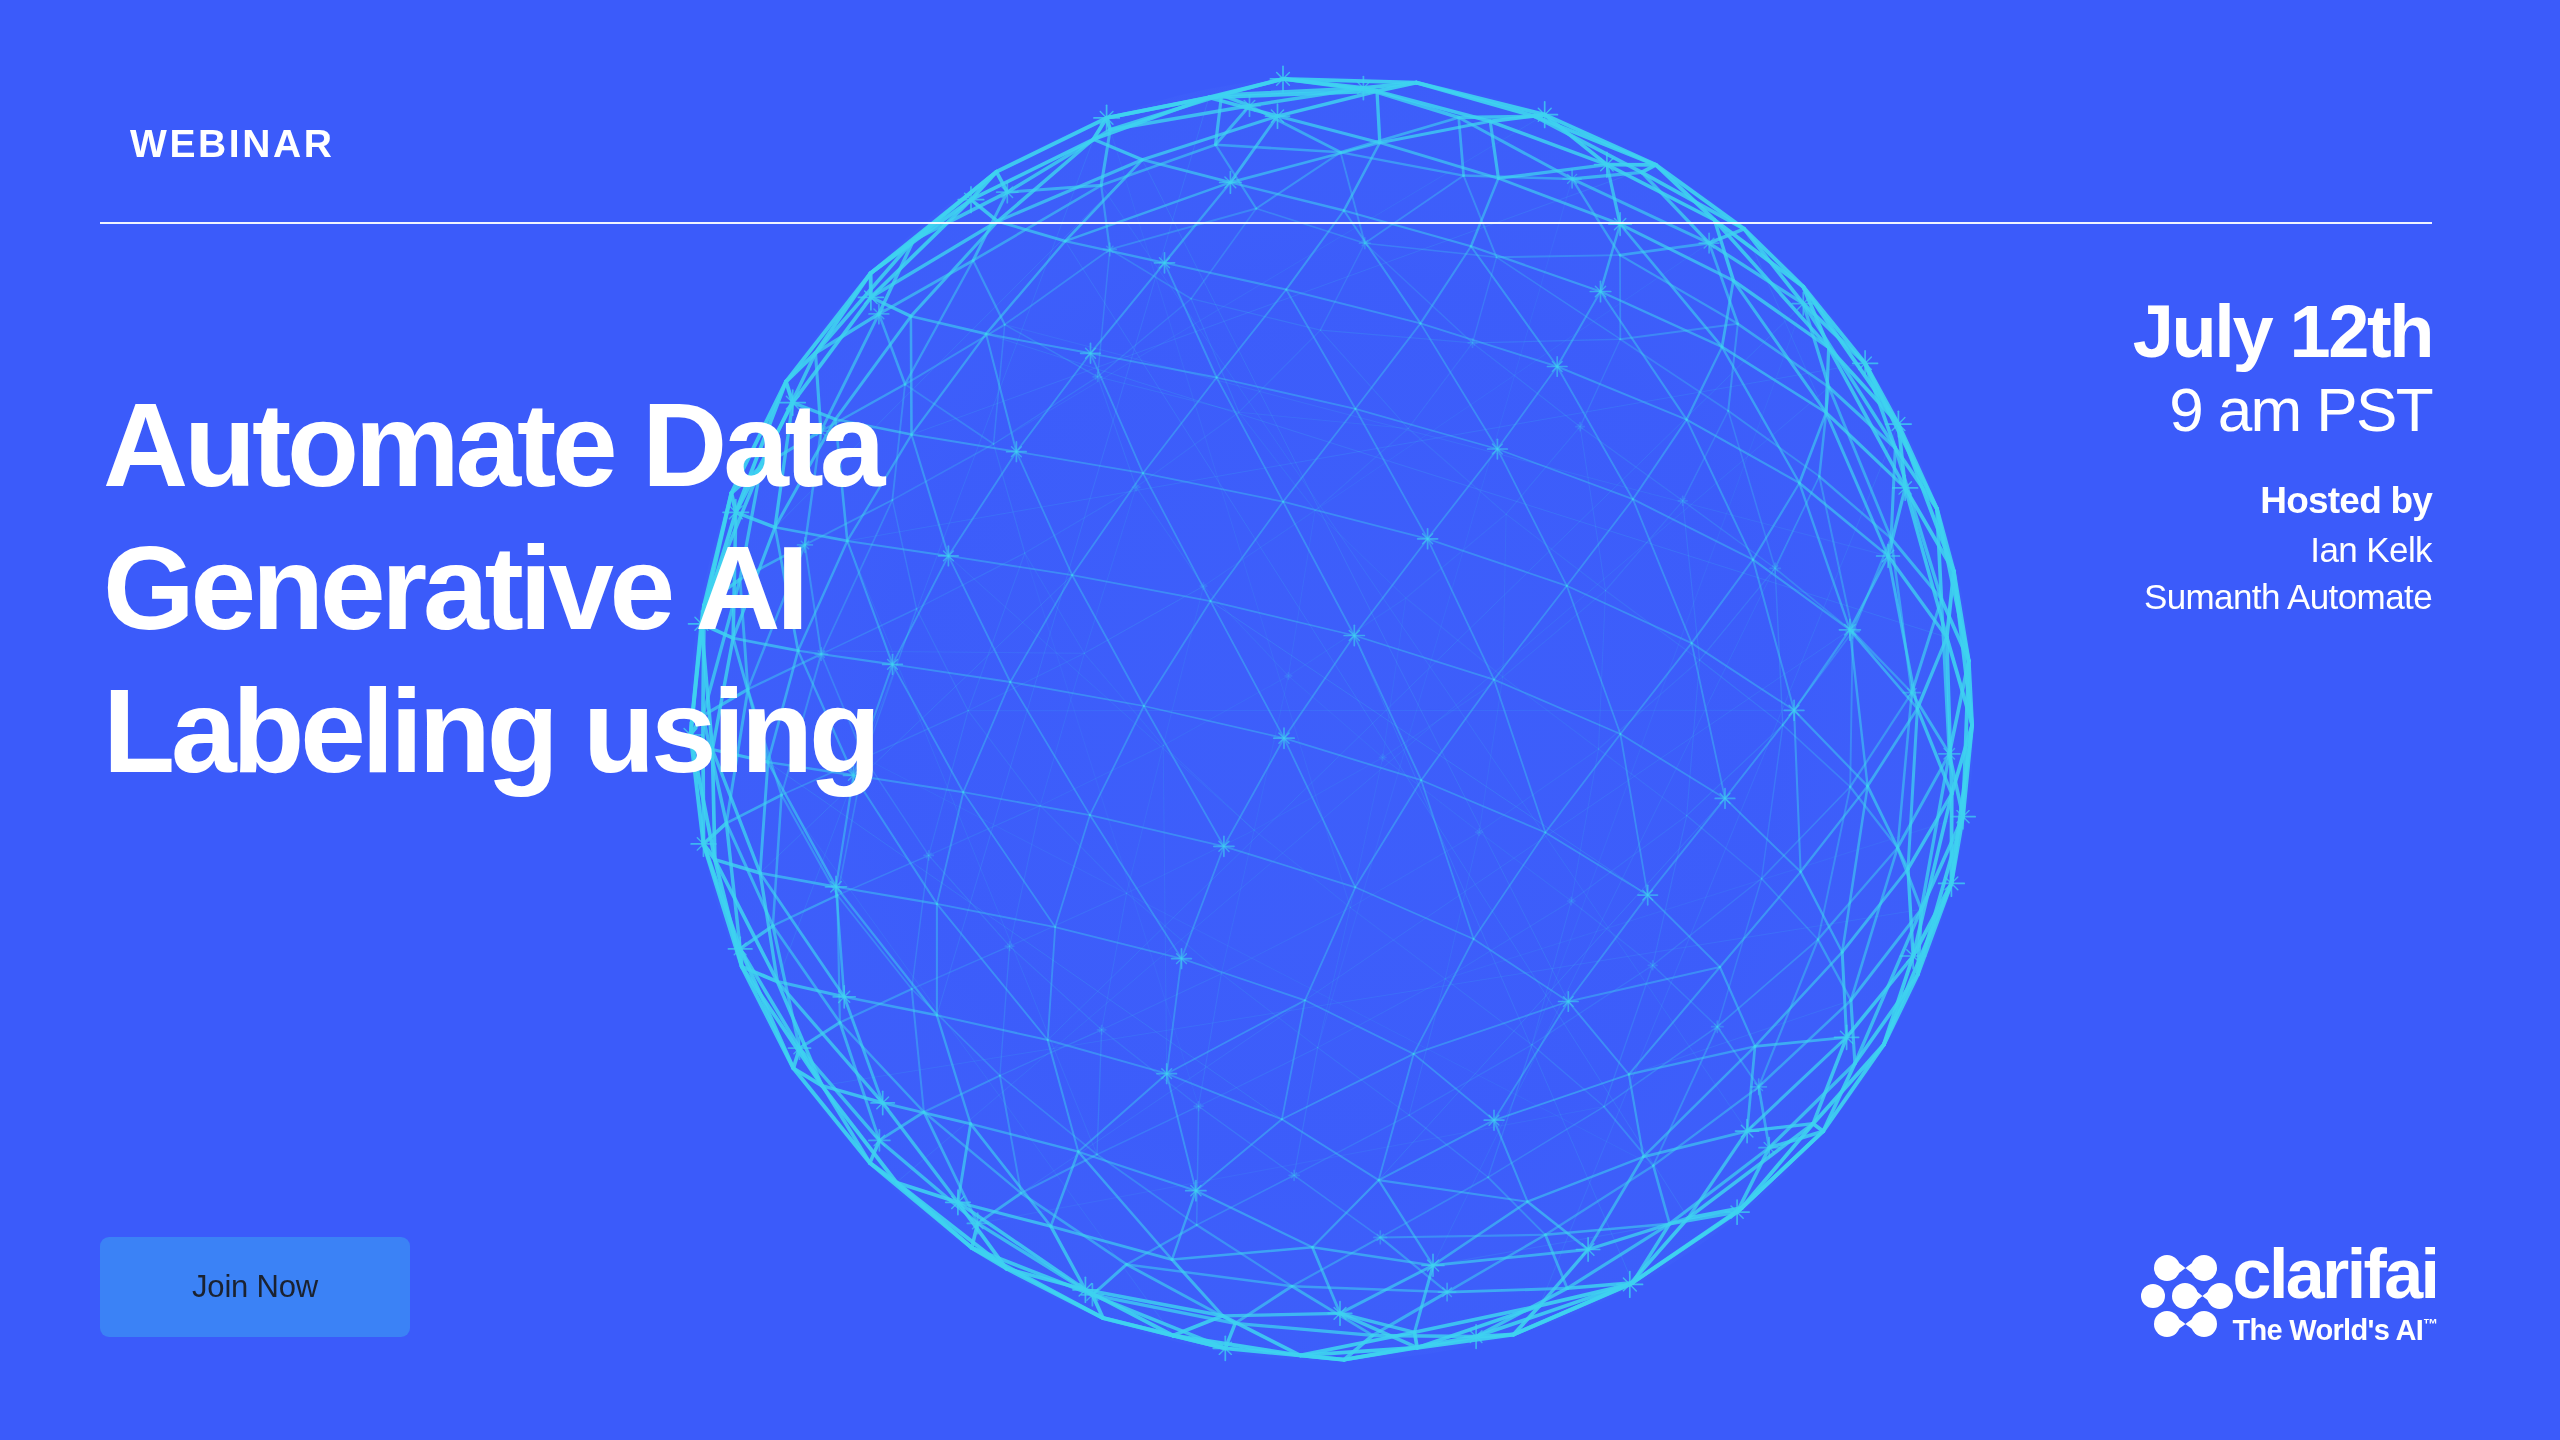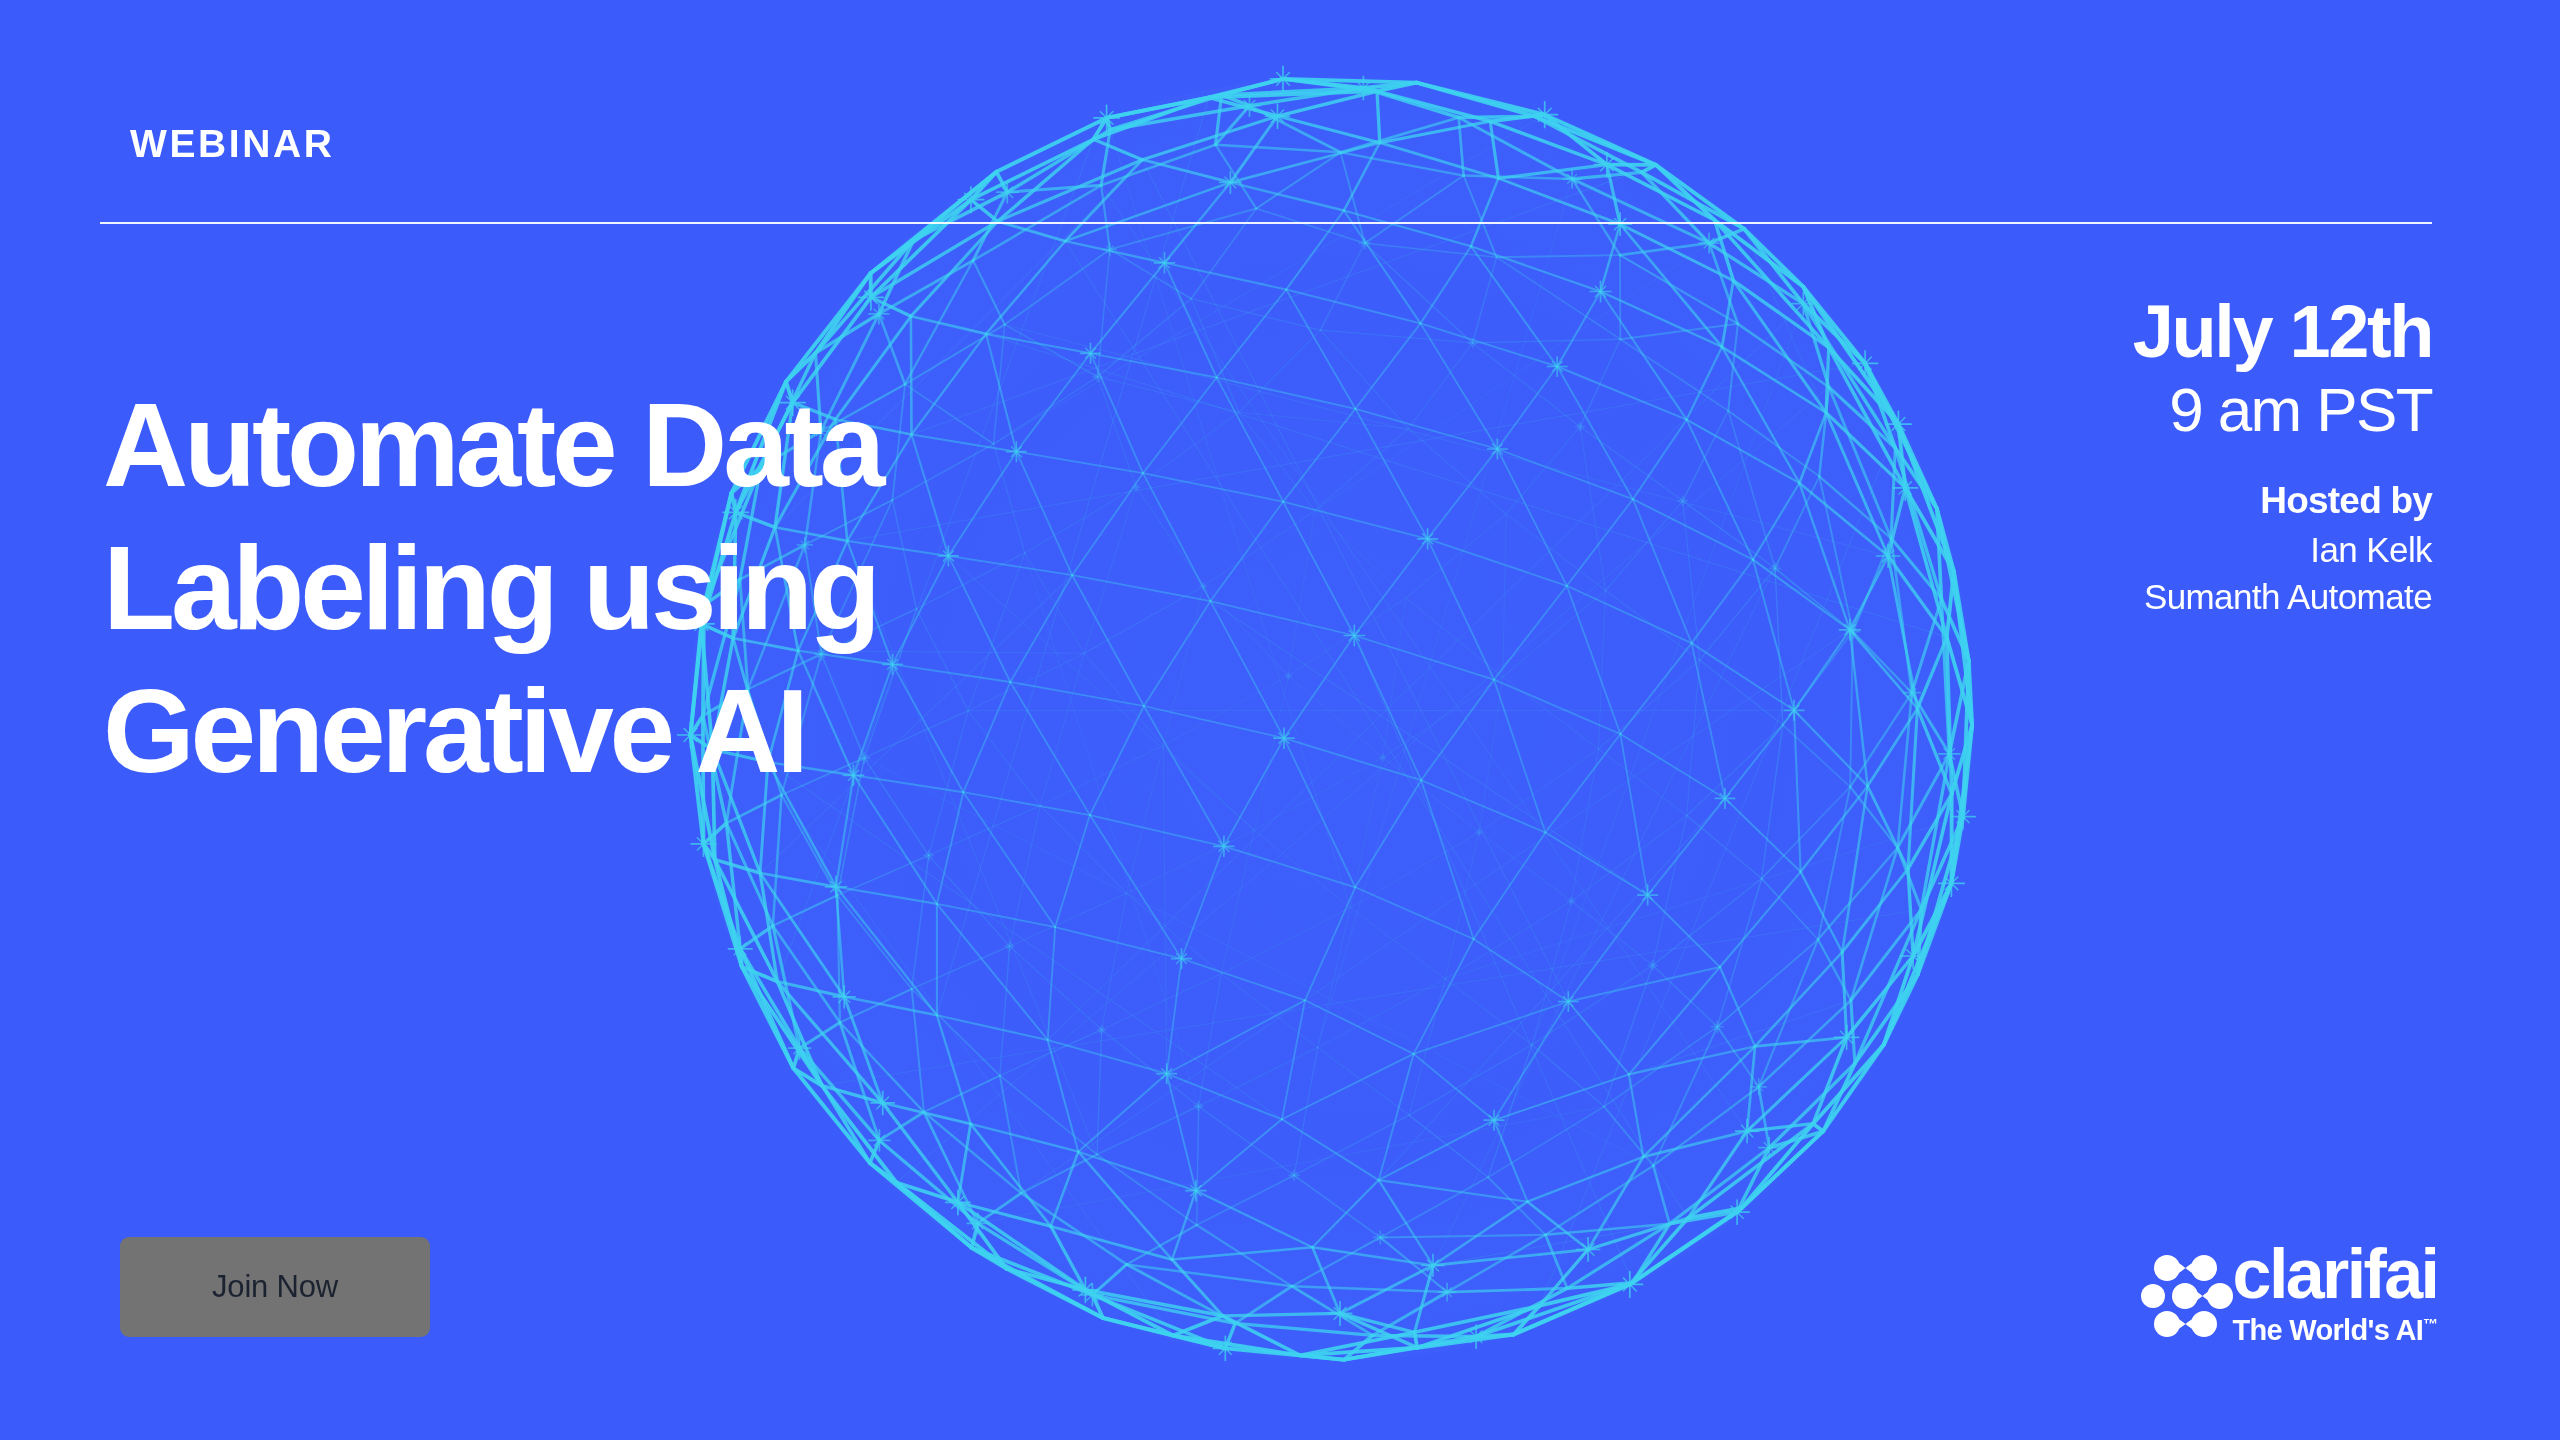--- a/index.html
+++ b/index.html
@@ -110,31 +110,30 @@
     white-space: nowrap;
   }
 
   
   #cta-button {
     position: absolute;
     left: 100px;
     top: 1237px;
     width: 310px;
     height: 100px;
-    background: #737373;
+    background: #3b82f6;
     border: none;
     border-radius: 9px;
     color: #1b2230;
     font-family: "Liberation Sans", sans-serif;
     font-size: 31px;
     font-weight: normal;
     letter-spacing: -0.2px;
     cursor: pointer;
     padding: 0;
-    margin-left: 20px;
   }
 
   
   #logo {
     position: absolute;
     right: 122px;
     top: 1243px;
     display: flex;
     align-items: center;
   }
@@ -1653,22 +1652,22 @@
         </g>
     </svg>
   </div>
 
   <div id="eyebrow">WEBINAR</div>
 
   <div id="divider"></div>
 
   <h1 id="headline">
     <span class="hl-line">Automate Data</span>
+    <span class="hl-line">Generative AI</span>
     <span class="hl-line">Labeling using</span>
-    <span class="hl-line">Generative AI</span>
   </h1>
 
   <div id="right-col">
     <div id="date-line">July 12th</div>
     <div id="time-line">9 am PST</div>
     <div id="hosted-block">
       <div id="hosted-label">Hosted by</div>
       <span class="host-name">Ian Kelk</span>
       <span class="host-name">Sumanth Automate</span>
     </div>

